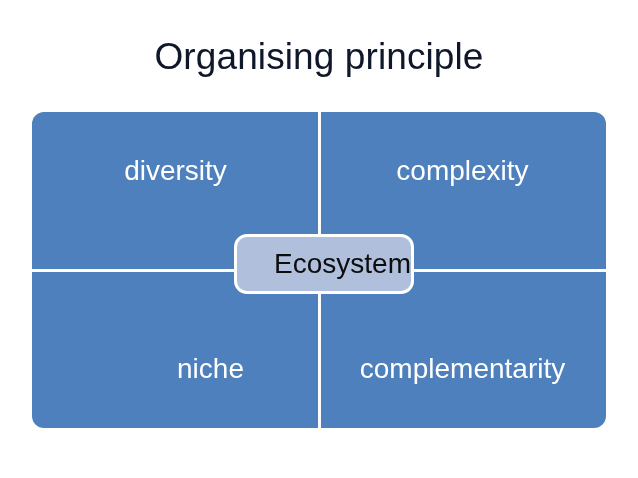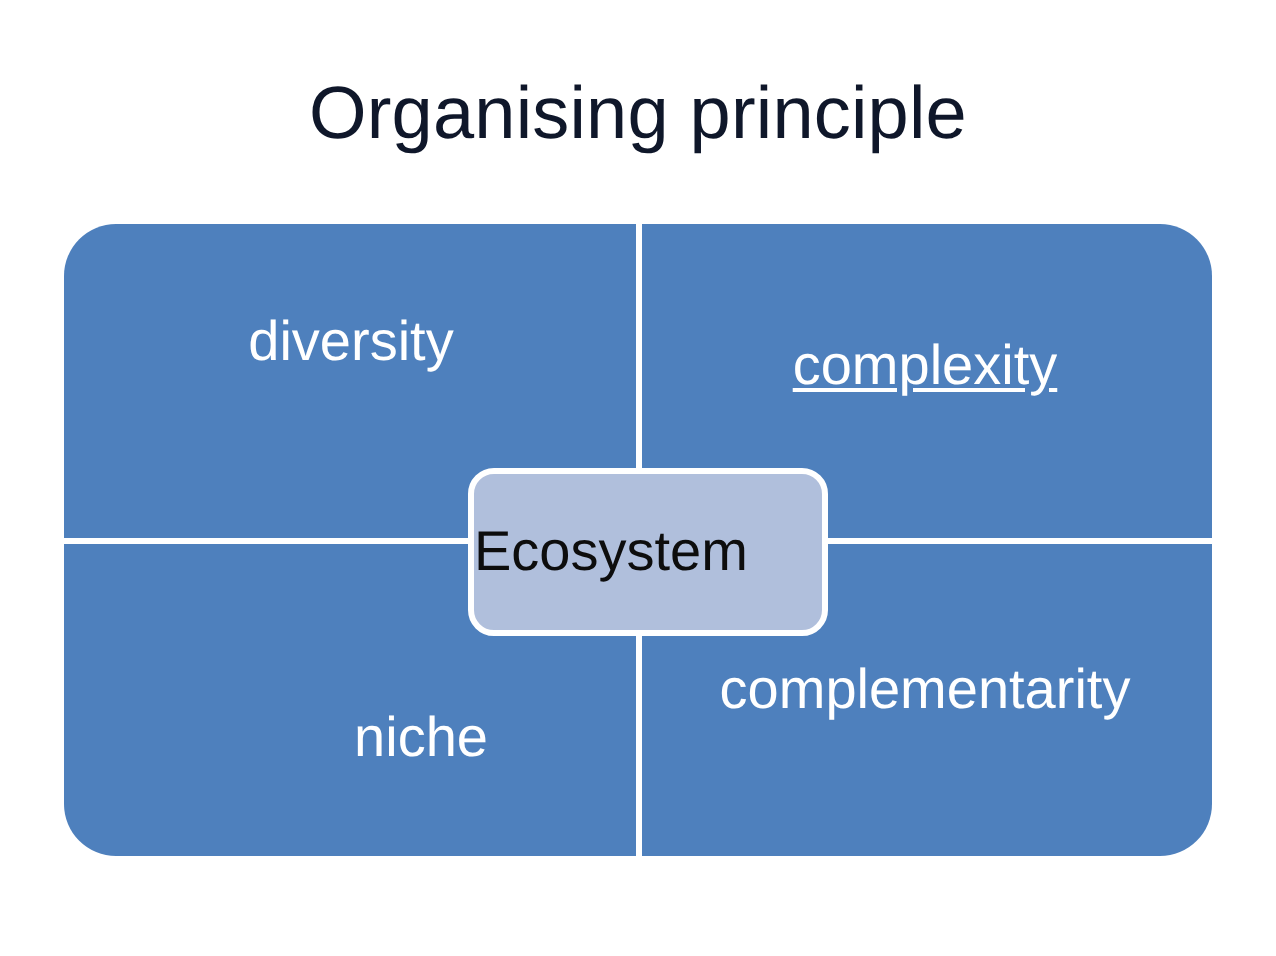--- a/index.html
+++ b/index.html
@@ -39,44 +39,44 @@
   }
 
   
   .matrix {
     position: absolute;
     left: 32px;
     top: 112px;
     width: 574px;
     height: 316px;
     background: #4e80bd;
-    border-radius: 26px;
+    border-radius: 12px;
     overflow: hidden;
   }
 
   .quadrant {
     position: absolute;
     width: 50%;
     height: 50%;
     box-sizing: border-box;
     display: flex;
     justify-content: center;
     color: #ffffff;
     font-size: 28px;
     line-height: 34px;
     white-space: nowrap;
   }
   .quadrant > span {
     display: block;
   }
 
   .q-tl { left: 0;   top: 0;   align-items: flex-start; padding-top: 42px; }
-  .q-tr { left: 50%; top: 0;   align-items: flex-start; padding-top: 54px; text-decoration: underline; }
+  .q-tr { left: 50%; top: 0;   align-items: flex-start; padding-top: 42px; }
   .q-bl { left: 0;   top: 50%; align-items: flex-end;   padding-bottom: 42px; margin-left: 35px; }
-  .q-br { left: 50%; top: 50%; align-items: flex-end;   padding-bottom: 66px; }
+  .q-br { left: 50%; top: 50%; align-items: flex-end;   padding-bottom: 42px; }
 
   
   .divider-v {
     position: absolute;
     left: 50%;
     top: 0;
     width: 3px;
     height: 100%;
     margin-left: -1px;
     background: #ffffff;
@@ -90,28 +90,28 @@
     margin-top: -1px;
     background: #ffffff;
   }
 
   
   .center-badge {
     position: absolute;
     left: 234px;
     top: 234px;
     width: 180px;
-    height: 84px;
+    height: 60px;
     box-sizing: border-box;
     background: #b0bfdc;
     border: 3px solid #ffffff;
     border-radius: 13px;
     display: flex;
     align-items: center;
-    justify-content: flex-start;
+    justify-content: flex-end;
     color: #0d0d0d;
     font-size: 28px;
     line-height: 34px;
     white-space: nowrap;
   }
 </style>
 </head>
 <body>
 
 <div class="slide">

